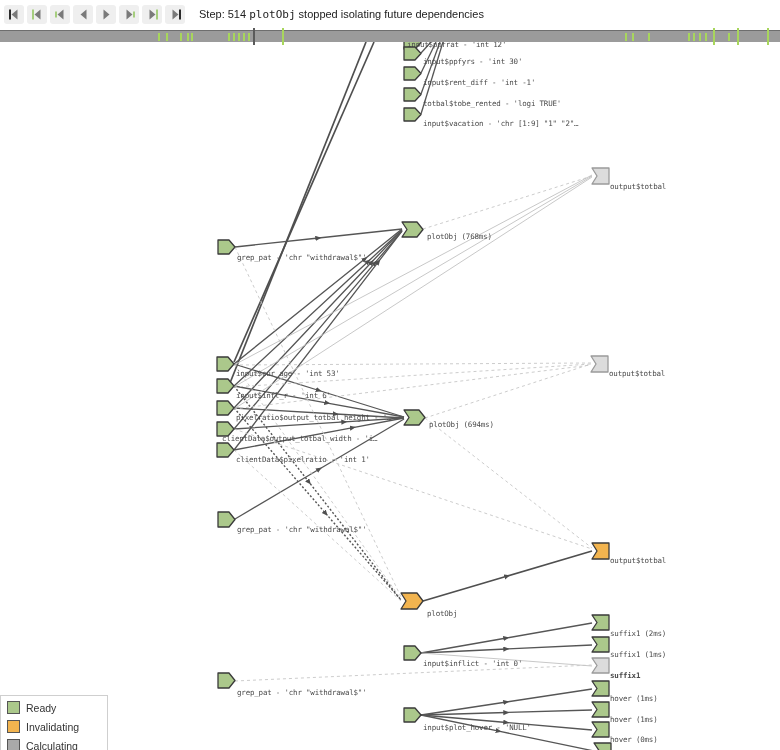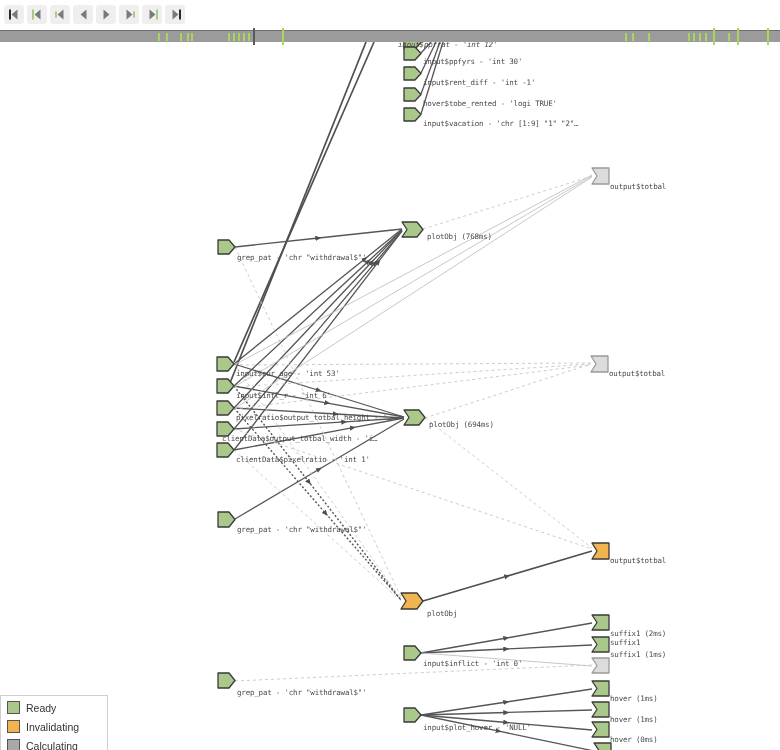--- a/index.html
+++ b/index.html
@@ -89,20 +89,26 @@
           <rect x="10" y="1.5" width="2" height="10" fill="#a6ce7e"></rect>
         </svg>
       </button>
       <button class="tl-btn">
         <svg width="13" height="13" viewBox="0 0 13 13">
           <polygon points="3.5,1.5 9.5,6.5 3.5,11.5" fill="#7a7a7a"></polygon>
           <rect x="10" y="1.5" width="2" height="10" fill="#2b2b2b"></rect>
         </svg>
       </button>
     </div>
+  <div class="step-text">
+    <span>Step:</span>
+    <span>514</span>
+    <span class="mono">plotObj</span>
+    <span>stopped isolating future dependencies</span>
+  </div>
 </div>
 
 <div class="timeline">
     <div class="tick short" style="left: 158px; background: rgb(168, 214, 92);"></div>
     <div class="tick short" style="left: 166px; background: rgb(168, 214, 92);"></div>
     <div class="tick short" style="left: 180px; background: rgb(168, 214, 92);"></div>
     <div class="tick short" style="left: 187px; background: rgb(168, 214, 92);"></div>
     <div class="tick short" style="left: 191px; background: rgb(168, 214, 92);"></div>
     <div class="tick short" style="left: 228px; background: rgb(168, 214, 92);"></div>
     <div class="tick short" style="left: 233px; background: rgb(168, 214, 92);"></div>
@@ -171,33 +177,33 @@
       <line x1="235" y1="681" x2="592" y2="665" stroke="#c6c6c6" stroke-width="0.9" stroke-dasharray="3,3"></line>
       <polyline points="421,715 506.5,702 592,689" fill="none" marker-mid="url(#arrow)" stroke="#565656" stroke-width="1.3"></polyline>
       <polyline points="421,715 506.5,712.5 592,710" fill="none" marker-mid="url(#arrow)" stroke="#565656" stroke-width="1.3"></polyline>
       <polyline points="421,715 506.5,722.5 592,730" fill="none" marker-mid="url(#arrow)" stroke="#565656" stroke-width="1.3"></polyline>
       <polyline points="421,715 498.85,731.2 594,751" fill="none" marker-mid="url(#arrow)" stroke="#565656" stroke-width="1.3"></polyline>
     </svg>
   <div id="nodes">
       <div class="gnode" style="left: 403px; top: 35px;"><svg width="19" height="15">
      <polygon points="1,1 12,1 18,7.5 12,14 1,14" fill="#abc88b" stroke="#3a3a3a" stroke-width="1.3" stroke-linejoin="round"></polygon>
         </svg></div>
-      <div class="glabel" style="left: 398px; top: 40px; font-style: italic;">input$ppfrat - 'int 12'</div>
+      <div class="glabel" style="left: 407px; top: 40px;">input$ppfrat - 'int 12'</div>
       <div class="gnode" style="left: 403px; top: 46px;"><svg width="19" height="15">
      <polygon points="1,1 12,1 18,7.5 12,14 1,14" fill="#abc88b" stroke="#3a3a3a" stroke-width="1.3" stroke-linejoin="round"></polygon>
         </svg></div>
       <div class="glabel" style="left: 423px; top: 57px;">input$ppfyrs - 'int 30'</div>
       <div class="gnode" style="left: 403px; top: 66px;"><svg width="19" height="15">
      <polygon points="1,1 12,1 18,7.5 12,14 1,14" fill="#abc88b" stroke="#3a3a3a" stroke-width="1.3" stroke-linejoin="round"></polygon>
         </svg></div>
       <div class="glabel" style="left: 423px; top: 78px;">input$rent_diff - 'int -1'</div>
       <div class="gnode" style="left: 403px; top: 87px;"><svg width="19" height="15">
      <polygon points="1,1 12,1 18,7.5 12,14 1,14" fill="#abc88b" stroke="#3a3a3a" stroke-width="1.3" stroke-linejoin="round"></polygon>
         </svg></div>
-      <div class="glabel" style="left: 423px; top: 99px;">hover$tobe_rented - 'logi TRUE'</div>
+      <div class="glabel" style="left: 423px; top: 99px;">totbal$tobe_rented - 'logi TRUE'</div>
       <div class="gnode" style="left: 403px; top: 107px;"><svg width="19" height="15">
      <polygon points="1,1 12,1 18,7.5 12,14 1,14" fill="#abc88b" stroke="#3a3a3a" stroke-width="1.3" stroke-linejoin="round"></polygon>
         </svg></div>
       <div class="glabel" style="left: 423px; top: 119px;">input$vacation - 'chr [1:9] "1" "2"…</div>
       <div class="gnode" style="left: 217px; top: 239px;"><svg width="19" height="16">
      <polygon points="1,1 12,1 18,8 12,15 1,15" fill="#abc88b" stroke="#3a3a3a" stroke-width="1.3" stroke-linejoin="round"></polygon>
         </svg></div>
       <div class="glabel" style="left: 237px; top: 253px;">grep_pat - 'chr "withdrawal$"'</div>
       <div class="gnode" style="left: 401px; top: 221px;"><svg width="23" height="17">
      <polygon points="1,1 16,1 22,8.5 16,16 1,16 6,8.5" fill="#abc88b" stroke="#3a3a3a" stroke-width="1.3" stroke-linejoin="round"></polygon>
@@ -263,21 +269,21 @@
      <polygon points="1,1 18,1 18,16 1,16 6,8.5" fill="#abc88b" stroke="#3a3a3a" stroke-width="1.3" stroke-linejoin="round"></polygon>
         </svg></div>
       <div class="glabel" style="left: 610px; top: 629px;">suffix1 (2ms)</div>
       <div class="gnode" style="left: 591px; top: 636px;"><svg width="19" height="17">
      <polygon points="1,1 18,1 18,16 1,16 6,8.5" fill="#abc88b" stroke="#3a3a3a" stroke-width="1.3" stroke-linejoin="round"></polygon>
         </svg></div>
       <div class="glabel" style="left: 610px; top: 650px; text-align: right;">suffix1 (1ms)</div>
       <div class="gnode" style="left: 591px; top: 657px;"><svg width="19" height="17">
      <polygon points="1,1 18,1 18,16 1,16 6,8.5" fill="#dcdcdc" stroke="#9a9a9a" stroke-width="1.3" stroke-linejoin="round"></polygon>
         </svg></div>
-      <div class="glabel" style="left: 610px; top: 638px;">suffix1</div>
+      <div class="glabel" style="left: 610px; top: 671px; font-weight: bold;">suffix1</div>
       <div class="gnode" style="left: 591px; top: 680px;"><svg width="19" height="17">
      <polygon points="1,1 18,1 18,16 1,16 6,8.5" fill="#abc88b" stroke="#3a3a3a" stroke-width="1.3" stroke-linejoin="round"></polygon>
         </svg></div>
       <div class="glabel" style="left: 610px; top: 694px;">hover (1ms)</div>
       <div class="gnode" style="left: 591px; top: 701px;"><svg width="19" height="17">
      <polygon points="1,1 18,1 18,16 1,16 6,8.5" fill="#abc88b" stroke="#3a3a3a" stroke-width="1.3" stroke-linejoin="round"></polygon>
         </svg></div>
       <div class="glabel" style="left: 610px; top: 715px;">hover (1ms)</div>
       <div class="gnode" style="left: 591px; top: 721px;"><svg width="19" height="17">
      <polygon points="1,1 18,1 18,16 1,16 6,8.5" fill="#abc88b" stroke="#3a3a3a" stroke-width="1.3" stroke-linejoin="round"></polygon>

